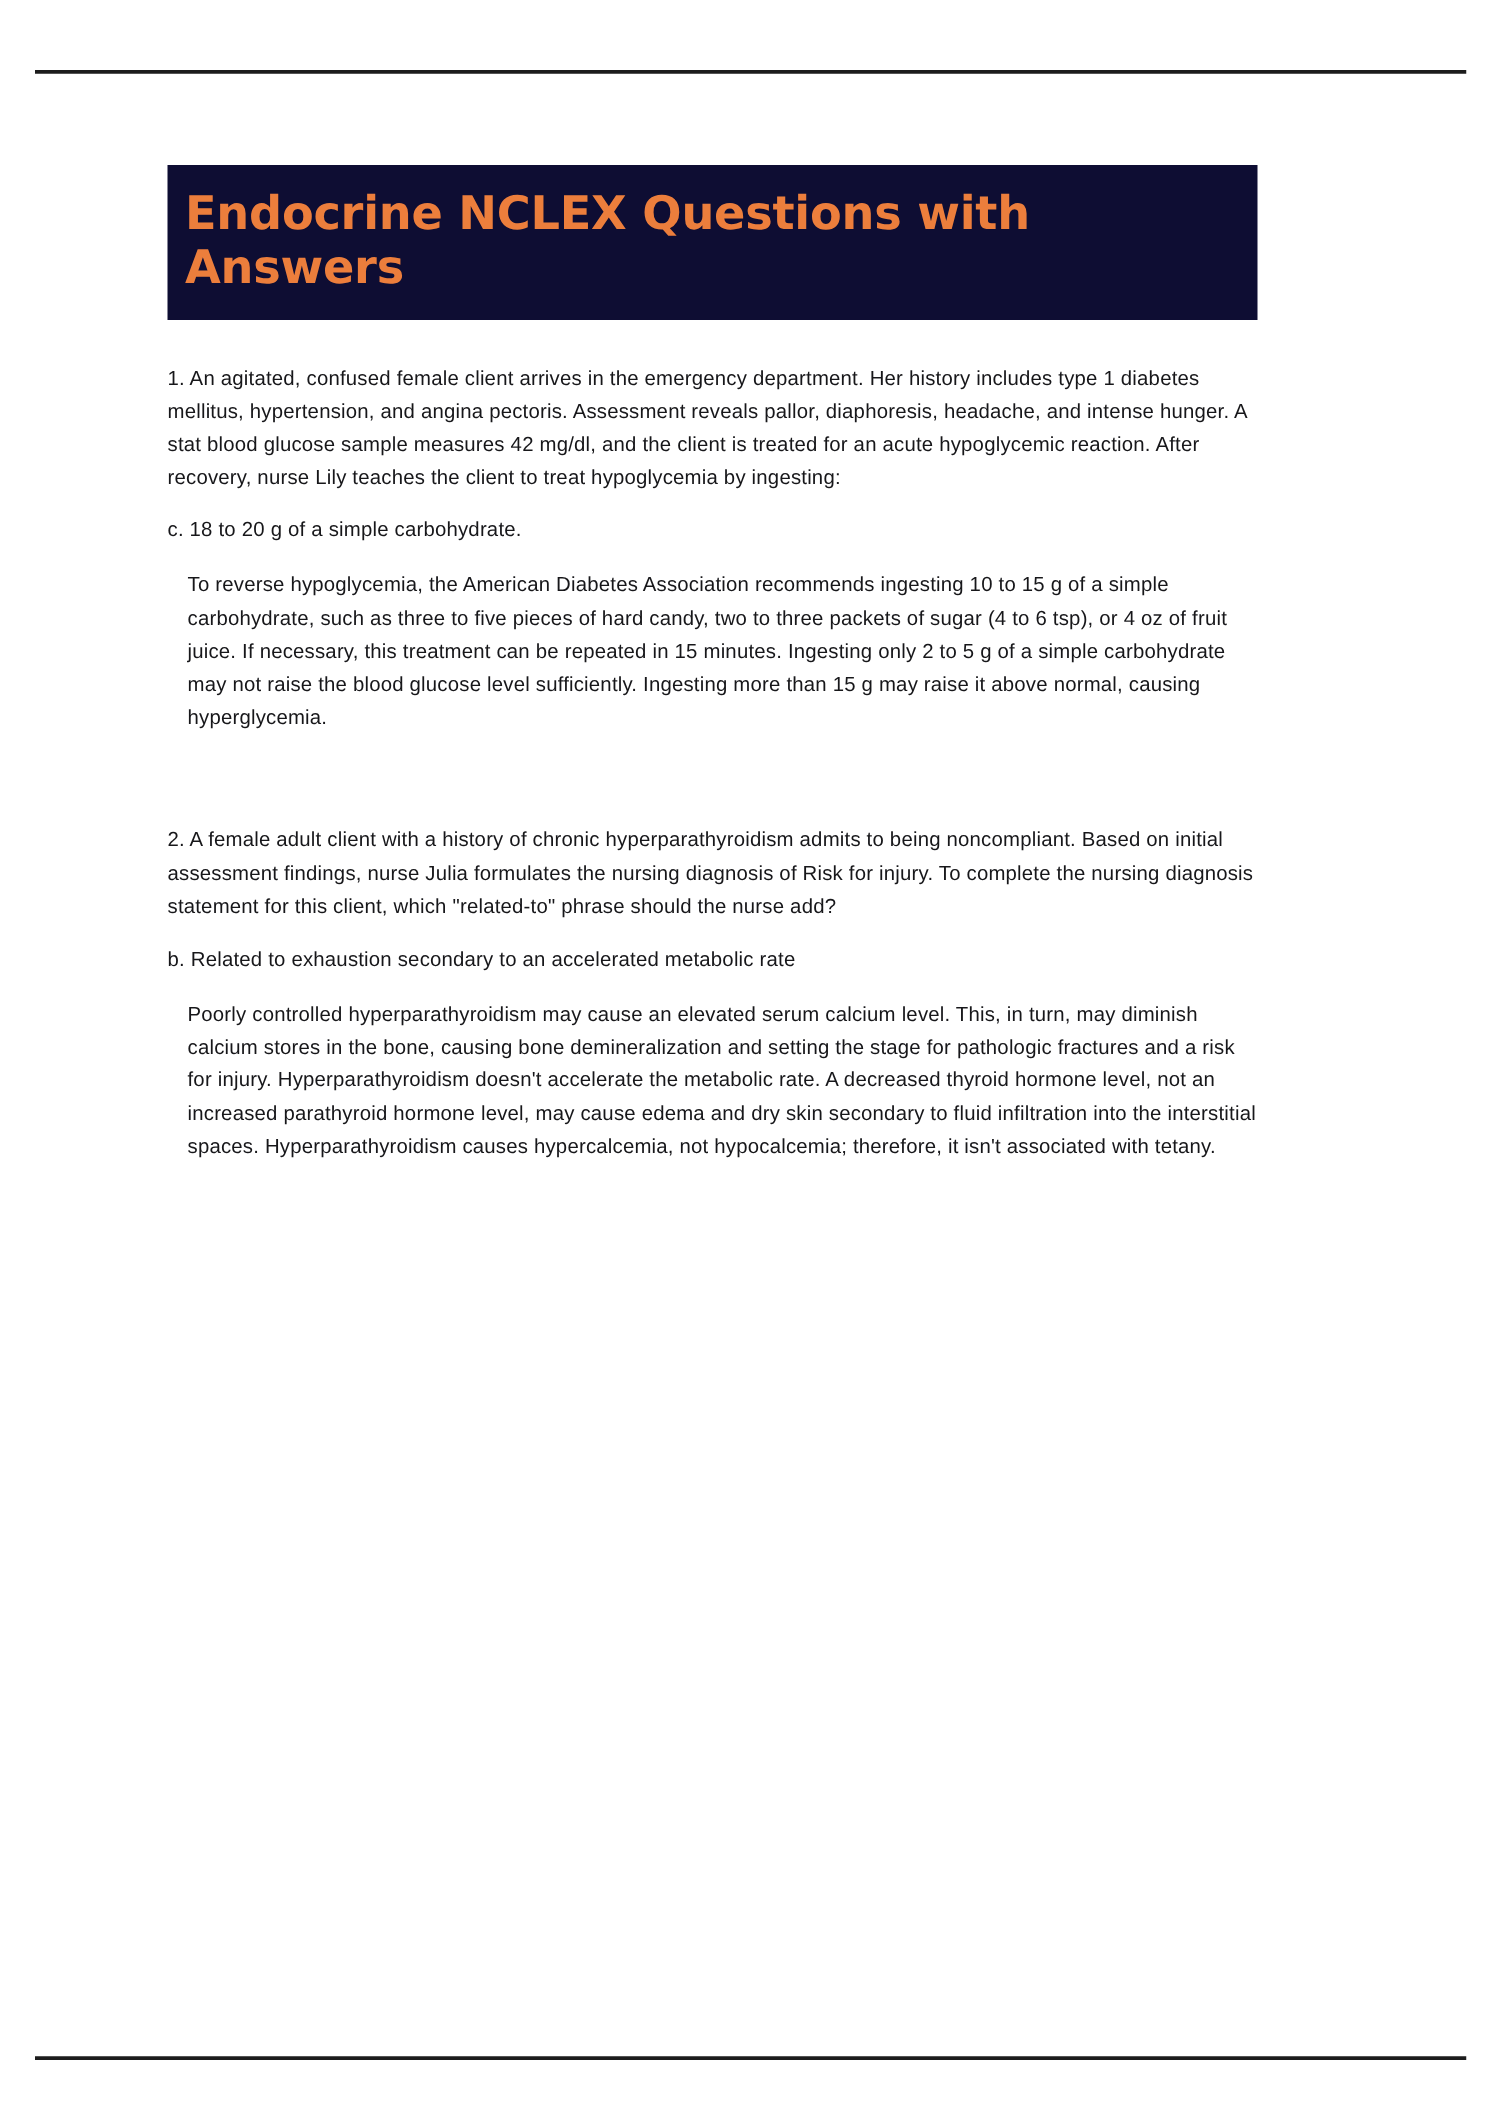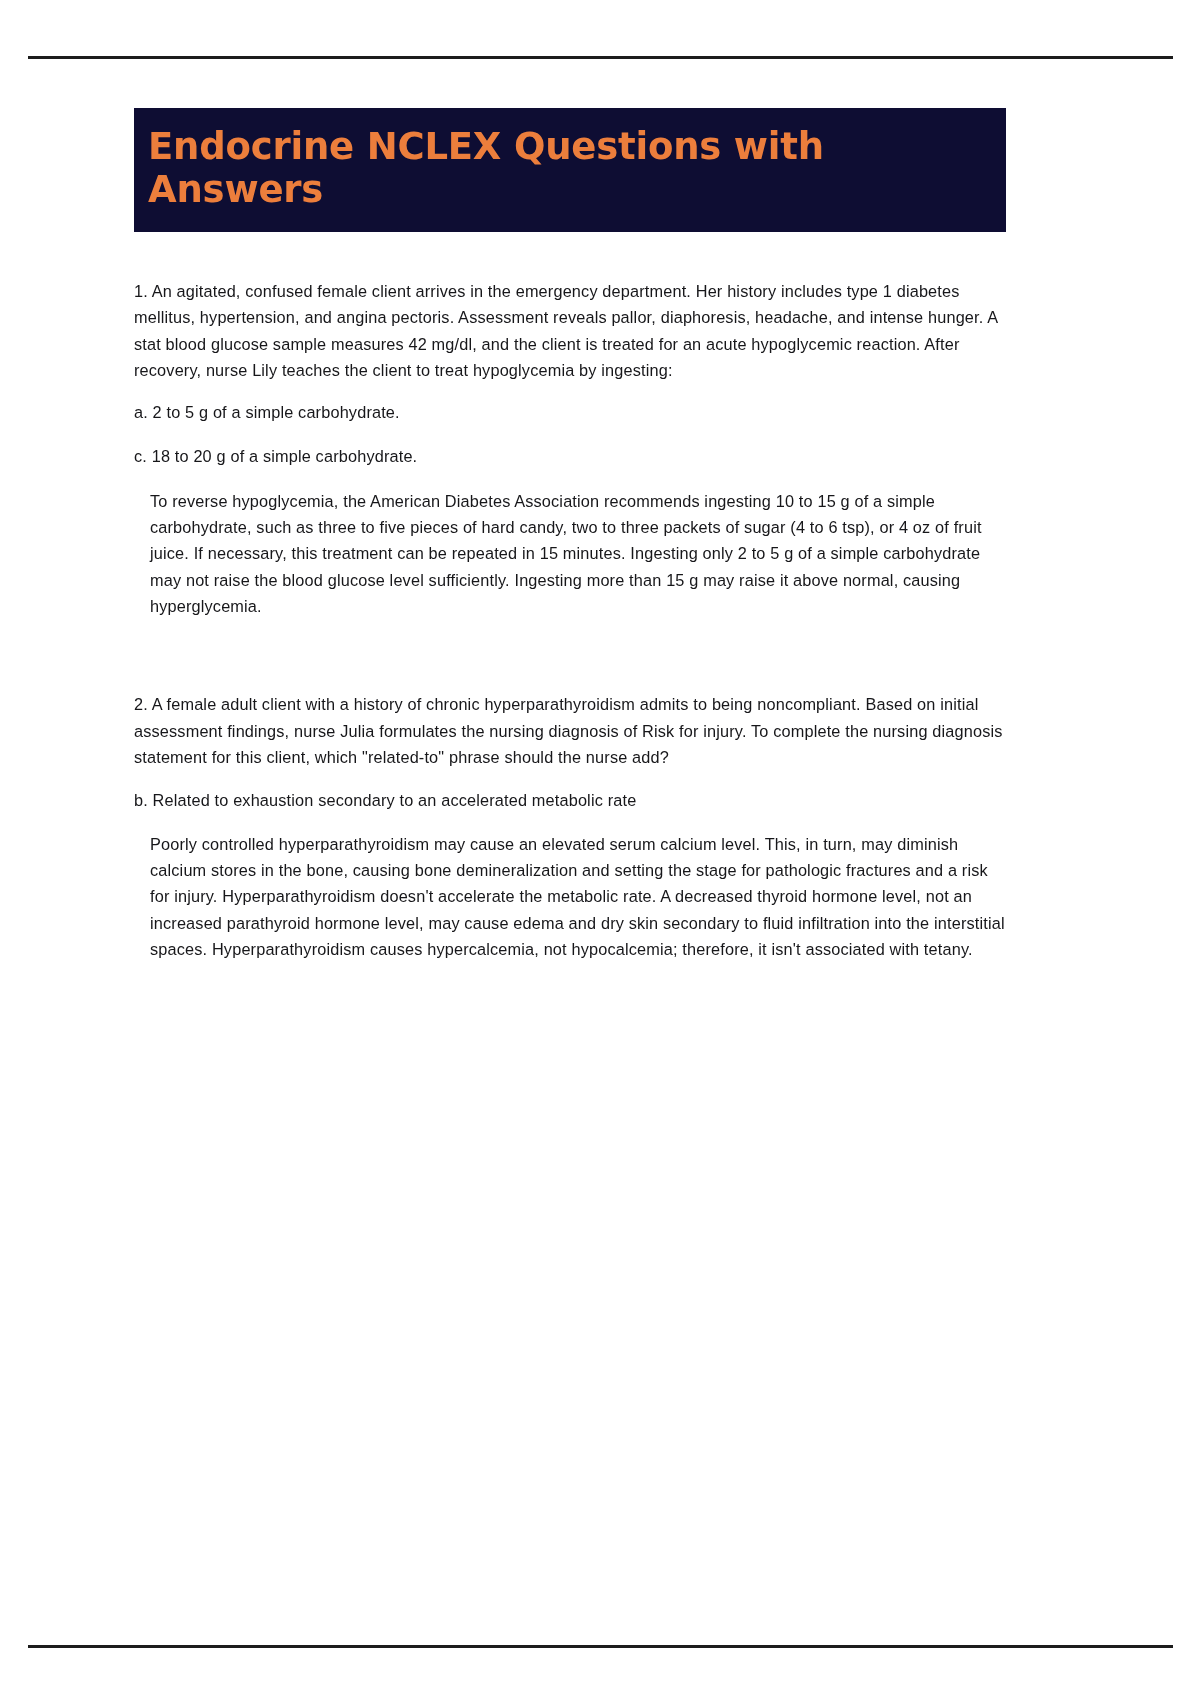--- a/index.html
+++ b/index.html
@@ -34,41 +34,41 @@
     position: absolute;
     left: 28px;
     top: 1645px;
     width: 1145px;
     height: 3px;
     background: #1c1c1c;
   }
   .content {
     position: absolute;
     left: 134px;
-    top: 108px;
+    top: 132px;
     width: 872px;
   }
   .title-banner {
     background: #0e0d33;
     padding: 18px 0 20px 0;
     width: 872px;
     box-sizing: border-box;
   }
   .title-banner h1 {
     margin: 0;
     padding: 0 14px;
     color: #ec7e3c;
     font-family: "DejaVu Sans", sans-serif;
     font-size: 37px;
     font-weight: bold;
     line-height: 1.16;
     letter-spacing: -0.2px;
   }
   .body-area {
-    padding-top: 46px;
+    padding-top: 34px;
   }
   p.para {
     margin: 0 0 24px 16px;
     font-size: 16.3px;
     line-height: 1.62;
     color: #17171a;
     text-align: left;
     letter-spacing: 0.01em;
   }
   p.opt {
@@ -98,21 +98,20 @@
 
   <div class="content">
 
     <div class="title-banner" style="background: rgb(14, 13, 51);">
       <h1 style="color: rgb(236, 126, 60);">Endocrine NCLEX Questions with Answers</h1>
     </div>
 
     <div class="body-area">
 
       <p class="question">1. An agitated, confused female client arrives in the emergency department. Her history includes type 1 diabetes mellitus, hypertension, and angina pectoris. Assessment reveals pallor, diaphoresis, headache, and intense hunger. A stat blood glucose sample measures 42 mg/dl, and the client is treated for an acute hypoglycemic reaction. After recovery, nurse Lily teaches the client to treat hypoglycemia by ingesting:</p>
-      <p class="opt">a. 2 to 5 g of a simple carbohydrate.</p>
       <p class="opt">c. 18 to 20 g of a simple carbohydrate.</p>
       <p class="para">To reverse hypoglycemia, the American Diabetes Association recommends ingesting 10 to 15 g of a simple carbohydrate, such as three to five pieces of hard candy, two to three packets of sugar (4 to 6 tsp), or 4 oz of fruit juice. If necessary, this treatment can be repeated in 15 minutes. Ingesting only 2 to 5 g of a simple carbohydrate may not raise the blood glucose level sufficiently. Ingesting more than 15 g may raise it above normal, causing hyperglycemia.</p>
 
       <div class="gap"></div>
 
       <p class="question">2. A female adult client with a history of chronic hyperparathyroidism admits to being noncompliant. Based on initial assessment findings, nurse Julia formulates the nursing diagnosis of Risk for injury. To complete the nursing diagnosis statement for this client, which "related-to" phrase should the nurse add?</p>
       <p class="opt">b. Related to exhaustion secondary to an accelerated metabolic rate</p>
       <p class="para">Poorly controlled hyperparathyroidism may cause an elevated serum calcium level. This, in turn, may diminish calcium stores in the bone, causing bone demineralization and setting the stage for pathologic fractures and a risk for injury. Hyperparathyroidism doesn't accelerate the metabolic rate. A decreased thyroid hormone level, not an increased parathyroid hormone level, may cause edema and dry skin secondary to fluid infiltration into the interstitial spaces. Hyperparathyroidism causes hypercalcemia, not hypocalcemia; therefore, it isn't associated with tetany.</p>
 
     </div>

